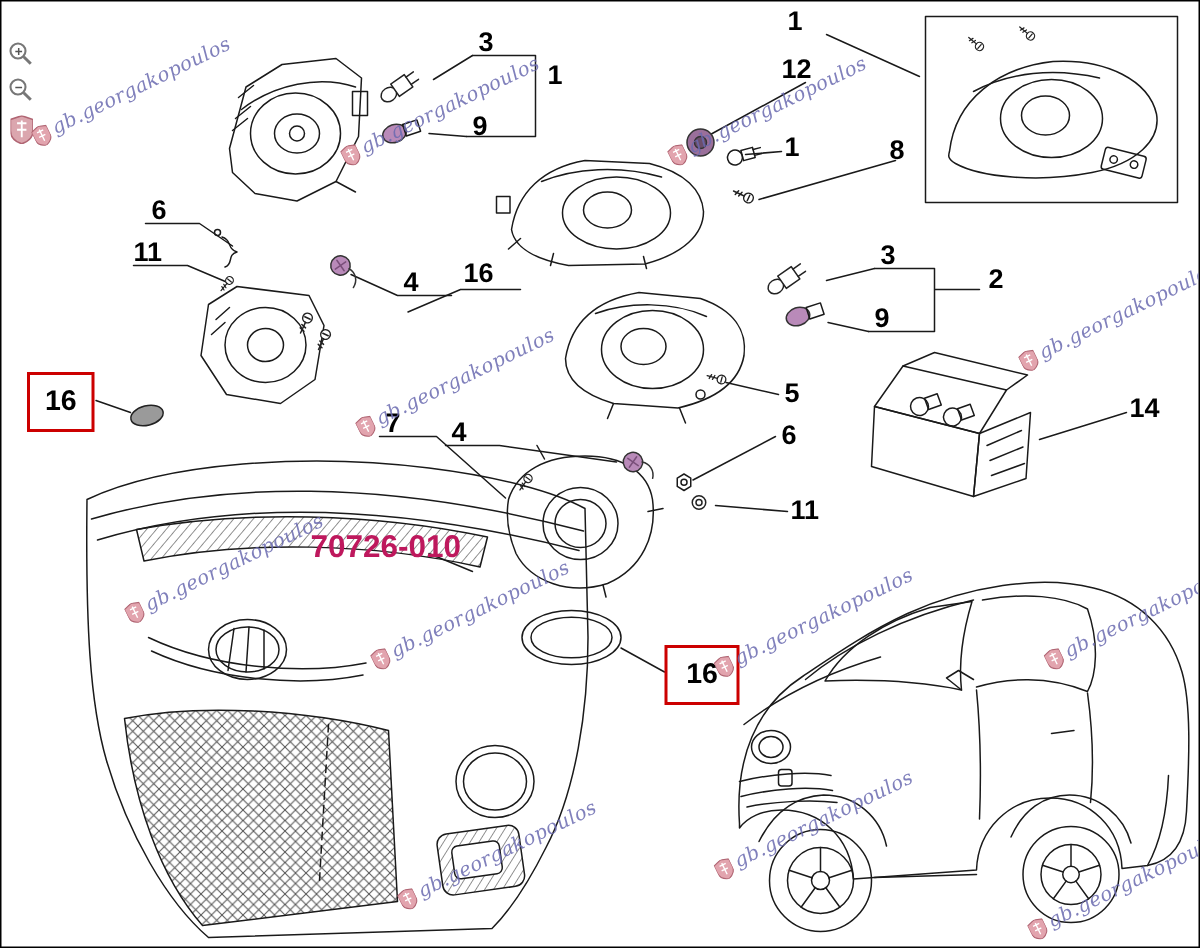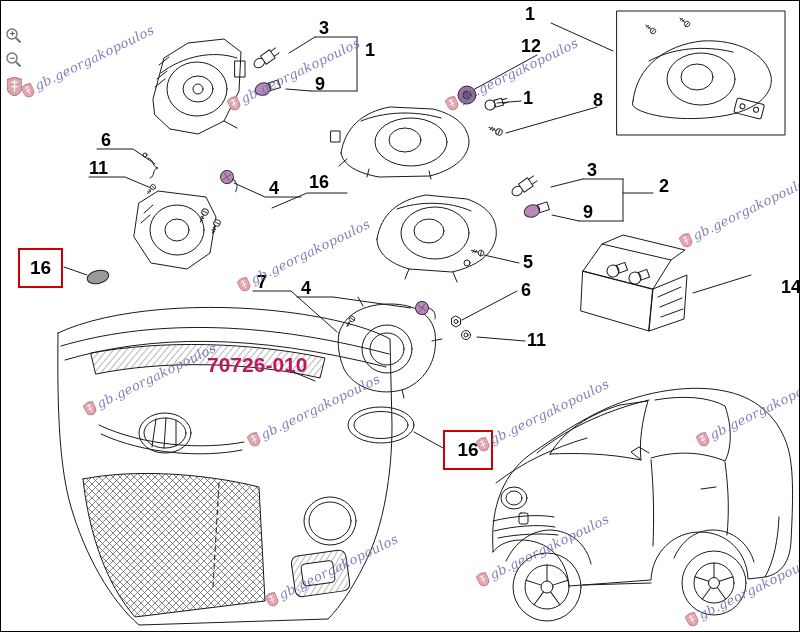--- a/index.html
+++ b/index.html
@@ -331,21 +331,21 @@
       <div class="callout" style="left: 268px; top: 178px;">4</div>
       <div class="callout" style="left: 308px; top: 172px;">16</div>
       <div class="callout" style="left: 586px; top: 160px;">3</div>
       <div class="callout" style="left: 658px; top: 176px;">2</div>
       <div class="callout" style="left: 582px; top: 202px;">9</div>
       <div class="callout" style="left: 522px; top: 252px;">5</div>
       <div class="callout" style="left: 520px; top: 280px;">6</div>
       <div class="callout" style="left: 256px; top: 272px;">7</div>
       <div class="callout" style="left: 300px; top: 278px;">4</div>
       <div class="callout" style="left: 526px; top: 330px;">11</div>
-      <div class="callout" style="left: 752px; top: 277px; margin-left: 28px;">14</div>
+      <div class="callout" style="left: 752px; top: 262px;">14</div>
       <div class="callout-box" style="left: 17px; top: 247px; width: 45px; height: 40px;">
         <span>16</span>
       </div>
       <div class="callout-box" style="left: 442px; top: 429px; width: 50px; height: 40px;">
         <span>16</span>
       </div>
       <div class="watermark" style="left: 22px; top: 84px;">
         <svg width="11" height="14" viewBox="0 0 12 15">
           <path d="M6,0 L12,2 L12,8 C12,12 9,14 6,15 C3,14 0,12 0,8 L0,2 Z" fill="#e2a4ae" stroke="#b06573" stroke-width="0.8"></path>
           <path d="M3.5,4 L8.5,4 M3.5,7.5 L8.5,7.5 M6,2.5 L6,11.5" stroke="#ffffff" stroke-width="1" fill="none"></path>

